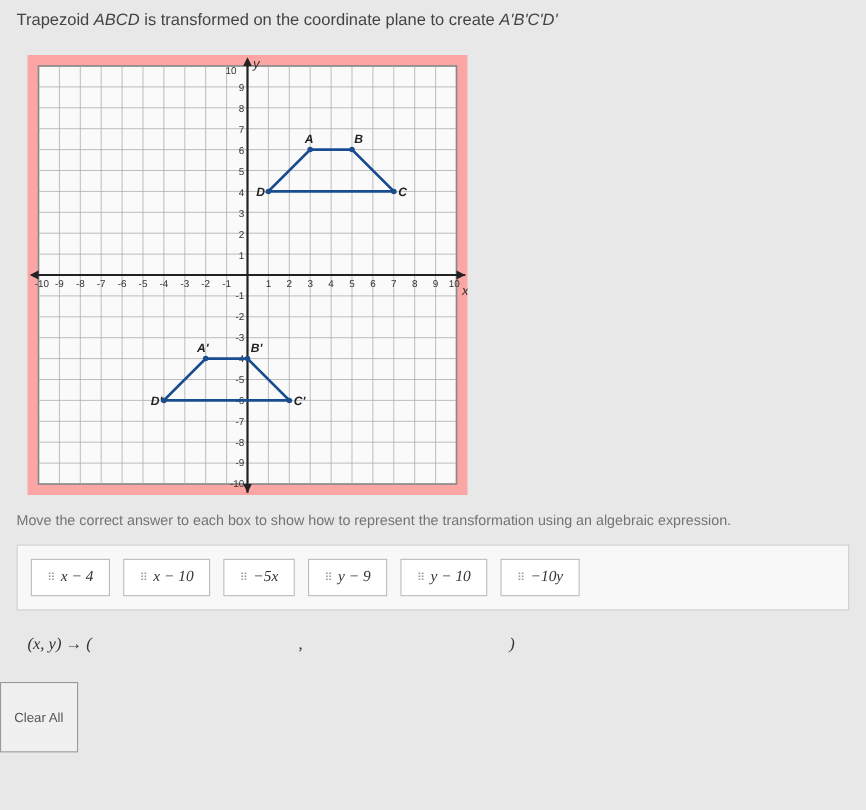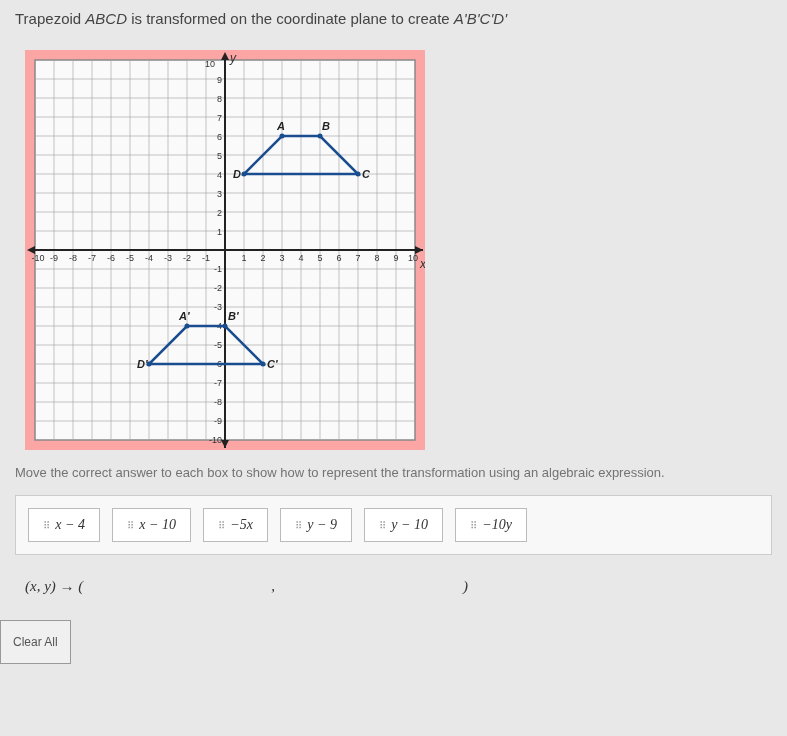--- a/index.html
+++ b/index.html
@@ -65,21 +65,21 @@
       gap: 4px;
     }
     .drop-zone {
       display: inline-block;
       min-width: 180px;
       height: 20px;
     }
     .clear-btn {
       border: 1px solid #999;
       background: #f0f0f0;
-      padding: 14px 12px;
+      padding: 24px 12px;
       font-size: 12px;
       cursor: pointer;
       color: #555;
       margin-left: -15px;
     }
     svg { display: block; }
   </style>
 </head>
 <body>
 

